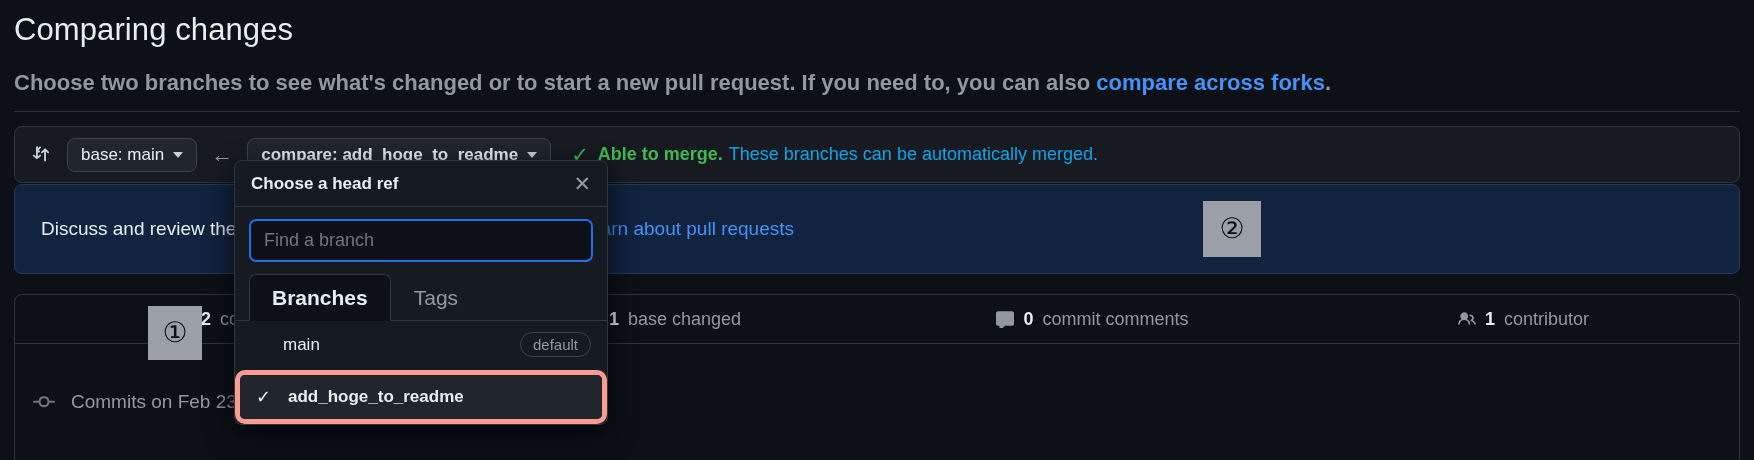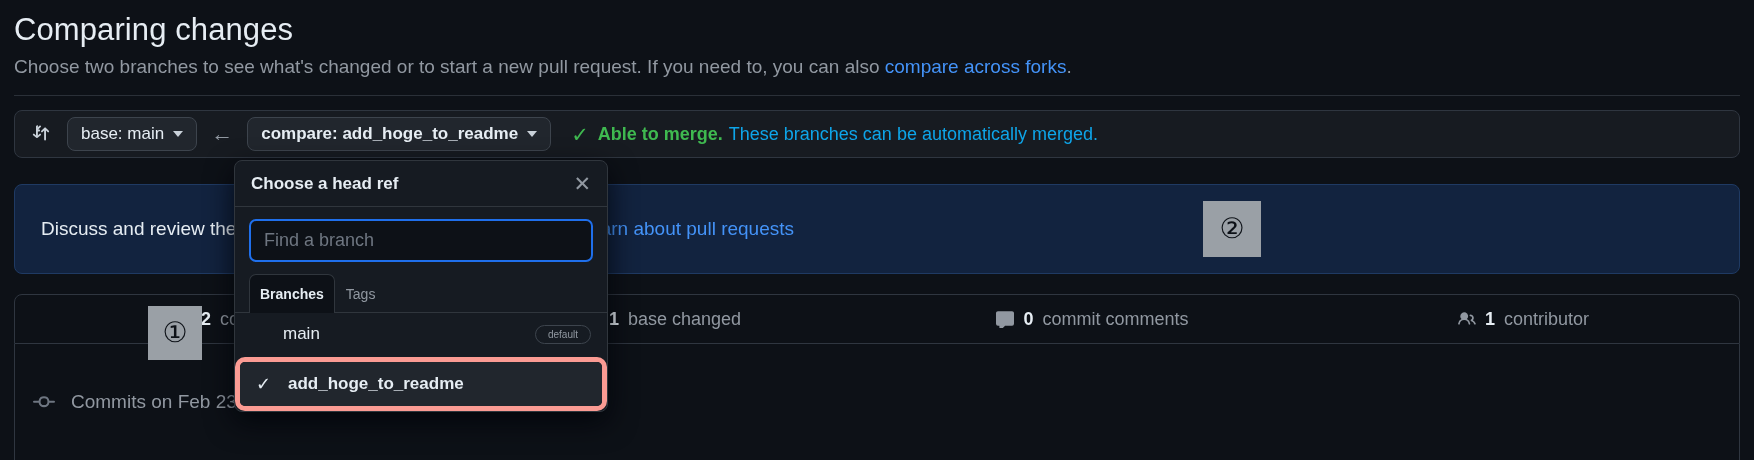--- a/index.html
+++ b/index.html
@@ -22,42 +22,43 @@
   }
   #page-title {
     font-size: 31px;
     font-weight: 400;
     color: #e6edf3;
     letter-spacing: 0.1px;
     line-height: 40px;
     margin: 0;
   }
   #page-subtitle {
-    font-size: 19px;
+    font-size: 22px;
     color: #9198a1;
     line-height: 30px;
-    margin-top: 2px;
+    margin-top: 18px;
+    font-weight: bold;
   }
   #page-subtitle .link {
     color: #4493f8;
     text-decoration: none;
   }
   #header-rule {
     height: 1px;
     background: #2a3038;
     margin: 13px 14px 0 14px;
   }
 
   
   #compare-bar {
     margin: 14px 14px 16px 14px;
     border: 1px solid #2f3640;
     border-radius: 8px;
     background: #171b21;
-    height: 48px;
+    height: 57px;
     display: flex;
     align-items: center;
     padding: 0 16px;
     box-sizing: border-box;
   }
   .compare-icon {
     width: 20px;
     height: 22px;
     margin-right: 16px;
     flex: none;
@@ -258,22 +259,22 @@
     font-family: "Liberation Sans", sans-serif;
   }
   #branch-search::placeholder { color: #6e7681; }
   #panel-tabs {
     display: flex;
     border-bottom: 1px solid #30363d;
     padding: 0 14px;
     gap: 0;
   }
   .panel-tab {
-    font-size: 14px;
-    padding: 11px 10px;
+    font-size: 21px;
+    padding: 11px 22px;
     color: #9198a1;
     cursor: pointer;
     border: 1px solid transparent;
     border-bottom: none;
     margin-bottom: -1px;
     border-radius: 7px 7px 0 0;
   }
   .panel-tab.active {
     color: #e6edf3;
     font-weight: 700;
@@ -295,21 +296,21 @@
     font-size: 18px;
     margin-right: 10px;
   }
   .branch-name { white-space: nowrap; }
   .branch-name.sel { font-weight: 700; }
   .branch-badge {
     margin-left: auto;
     border: 1px solid #3d444d;
     border-radius: 999px;
     padding: 3px 12px;
-    font-size: 10px;
+    font-size: 15px;
     color: #9198a1;
   }
   #branch-item-selected-wrap {
     border: 5px solid #fb9b93;
     border-radius: 10px;
     margin: 2px 0 0 0;
   }
   #branch-item-selected {
     background: #21262d;
     border-radius: 5px;

